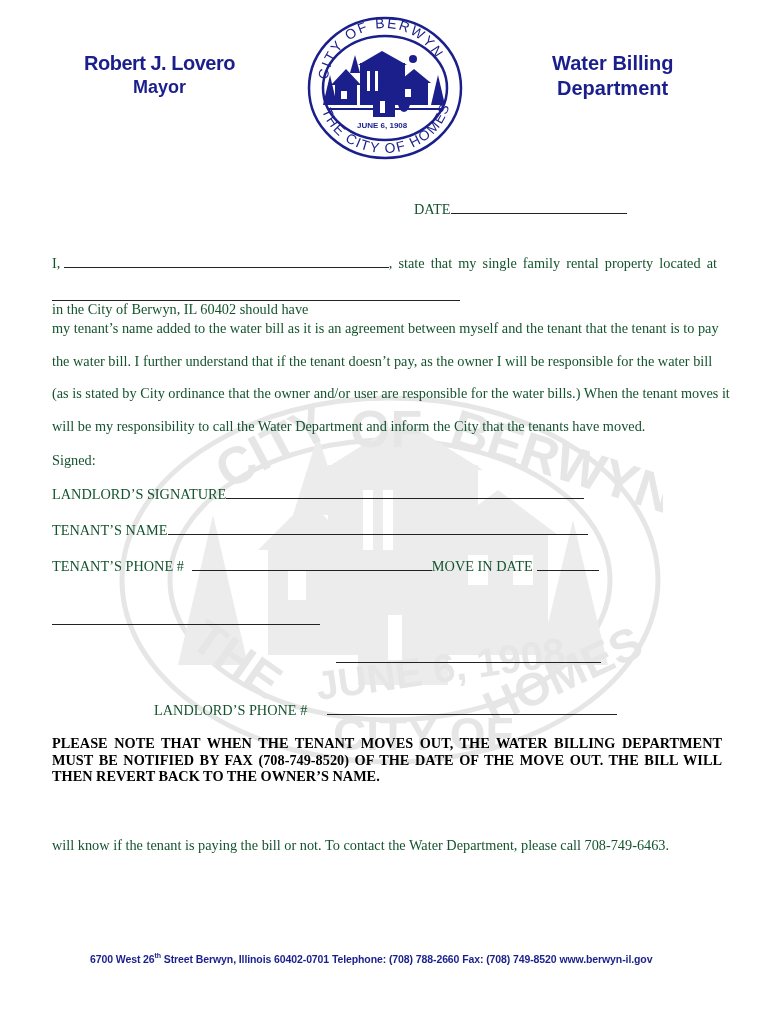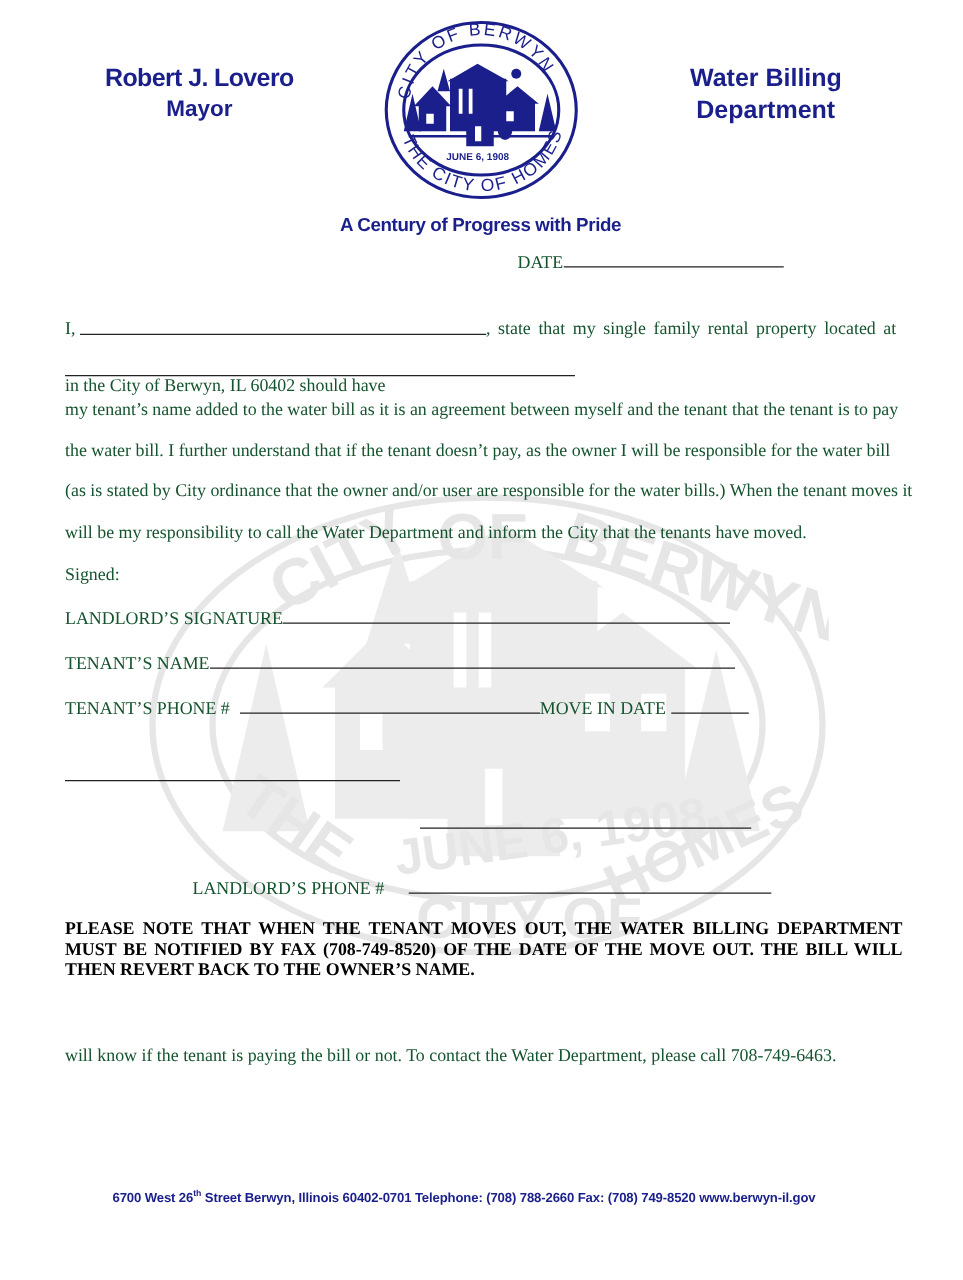--- a/index.html
+++ b/index.html
@@ -113,21 +113,20 @@
       <rect x="70" y="58" width="3" height="20"></rect>
       <rect x="100" y="76" width="6" height="8"></rect>
       <rect x="75" y="88" width="5" height="12"></rect>
     </g>
     <text x="52" y="115" font-family="Liberation Sans, sans-serif" font-size="8" font-weight="bold" fill="#1a1f8c">JUNE 6, 1908</text>
   </svg>
 
   <div class="abs sans blue dept-line1">Water Billing</div>
   <div class="abs sans blue dept-line2">Department</div>
 
-  <div class="abs sans blue motto">A Century of Progress with Pride</div>
 
   <div class="abs serif txt" style="left:414px; top:201px;">
     <span>DATE</span><span class="line" style="width:176px;"></span>
   </div>
 
   <div class="abs serif txt" style="left:52px; top:255px; width:665px; display:flex; justify-content:space-between;">
     <span>I,</span>
     <span class="line" style="width:330px; margin-left:4px;"></span>
     <span style="flex:1; text-align:right; word-spacing:2.5px;">, state that my single family rental property located at</span>
   </div>

